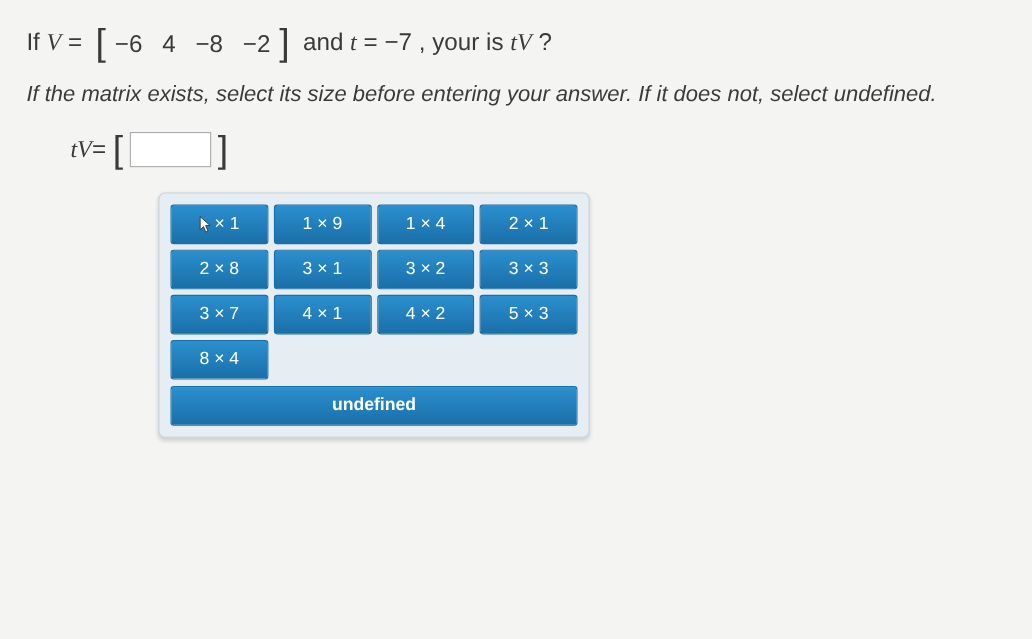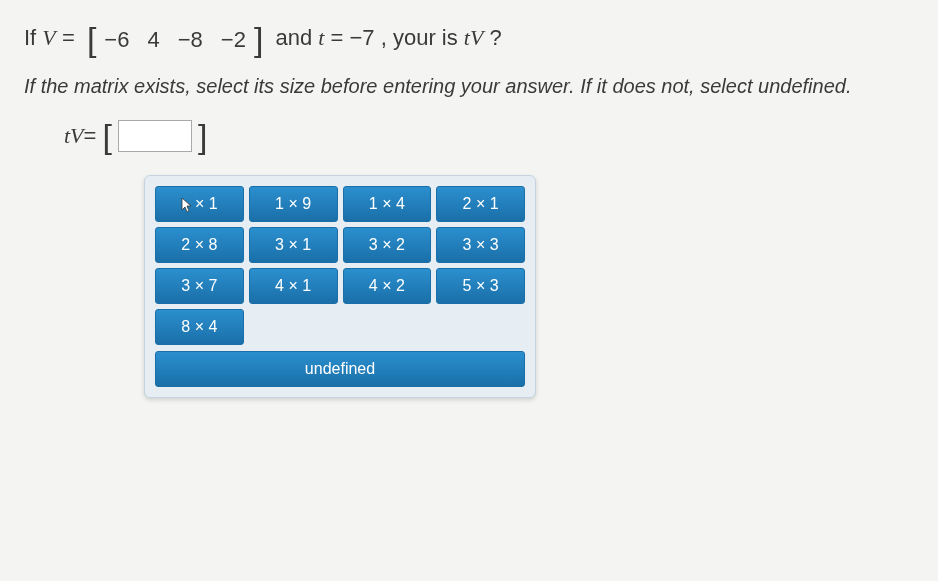--- a/index.html
+++ b/index.html
@@ -89,20 +89,21 @@
   }
   .undefined-btn {
     background: linear-gradient(#2b8fce, #1a6fa8);
     color: #fff;
     font-size: 16px;
     text-align: center;
     padding: 8px 0;
     border-radius: 3px;
     cursor: pointer;
     border: 1px solid #1a6fa8;
+    font-weight: bold;
   }
   .cursor-icon {
     display: inline-block;
     width: 12px;
     height: 16px;
     vertical-align: middle;
     margin-right: 2px;
   }
 </style>
 </head>

